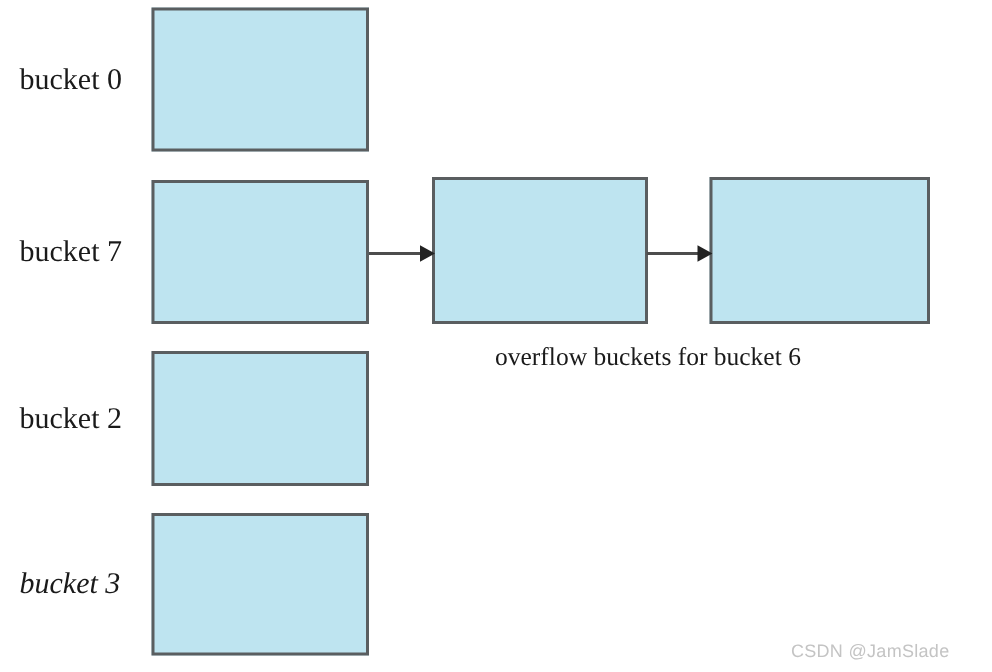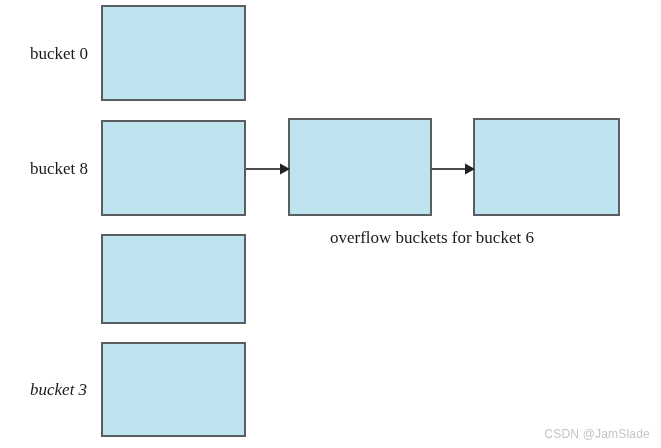--- a/index.html
+++ b/index.html
@@ -34,23 +34,23 @@
   #bucket-box-2 { left: 101px; top: 234px; width: 145px; height: 90px; }
   #bucket-box-3 { left: 101px; top: 342px; width: 145px; height: 95px; }
 
   
   #overflow-box-0 { left: 288px; top: 118px; width: 144px; height: 98px; }
   #overflow-box-1 { left: 473px; top: 118px; width: 147px; height: 98px; }
 
   
   .bucket-label {
     position: absolute;
-    left: 30px;
+    left: 13px;
     width: 82px;
-    font-size: 17px;
+    font-size: 20px;
     line-height: 17px;
     color: #1a1a1a;
     white-space: nowrap;
     text-align: left;
   }
   #bucket-label-0 { top: 45px; }
   #bucket-label-1 { top: 160px; }
   #bucket-label-2 { top: 271px; }
   #bucket-label-3 { top: 381px; font-style: italic; }
 
@@ -69,37 +69,38 @@
     position: absolute;
     top: 160px;
     height: 18px;
   }
   #arrow-0 { left: 246px; width: 44px; }
   #arrow-1 { left: 431px; width: 44px; }
 
   
   #watermark {
     position: absolute;
-    right: 11px;
+    right: 28px;
     bottom: 7px;
     font-family: "Liberation Sans", "DejaVu Sans", sans-serif;
     font-size: 12px;
     line-height: 14px;
     color: #c4c4c4;
     letter-spacing: 0.2px;
     white-space: nowrap;
   }
 </style>
 </head>
 <body>
 
 <div id="canvas">
 
   <div class="bucket-label" id="bucket-label-0">bucket 0</div>
-  <div class="bucket-label" id="bucket-label-1">bucket 8</div>
+  <div class="bucket-label" id="bucket-label-1">bucket 7</div>
+  <div class="bucket-label" id="bucket-label-2">bucket 2</div>
   <div class="bucket-label" id="bucket-label-3">bucket 3</div>
 
   <div class="box" id="bucket-box-0"></div>
   <div class="box" id="bucket-box-1"></div>
   <div class="box" id="bucket-box-2"></div>
   <div class="box" id="bucket-box-3"></div>
 
   <div class="box" id="overflow-box-0"></div>
   <div class="box" id="overflow-box-1"></div>
 

